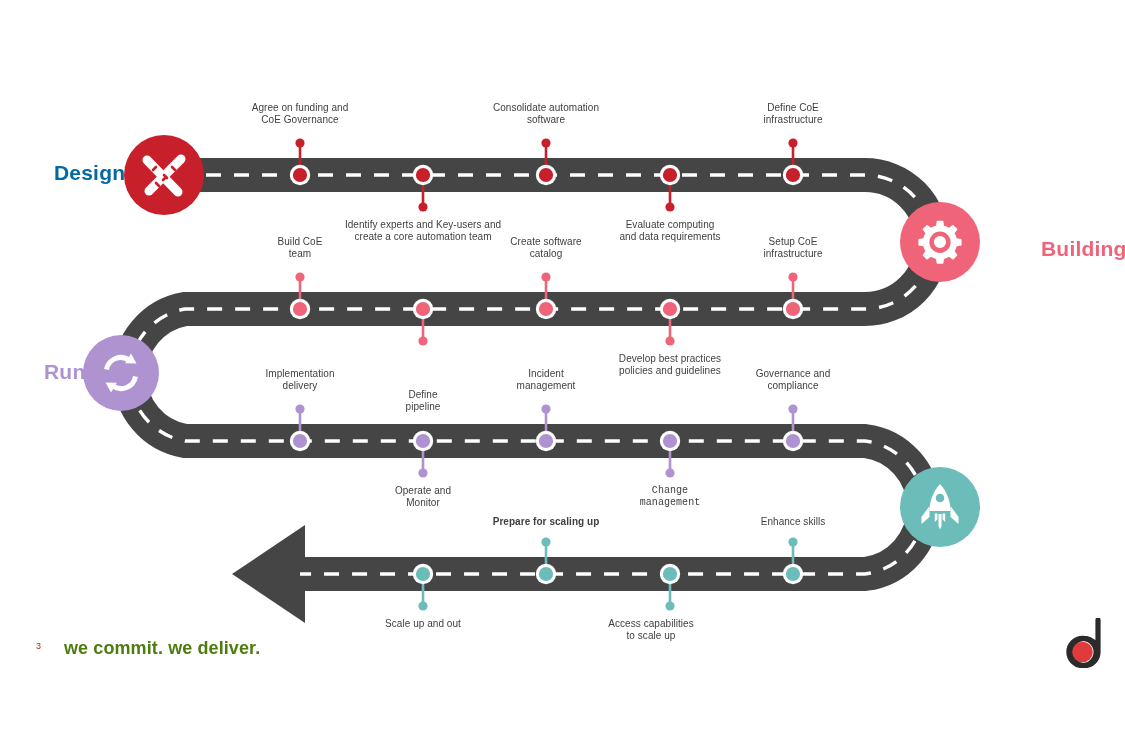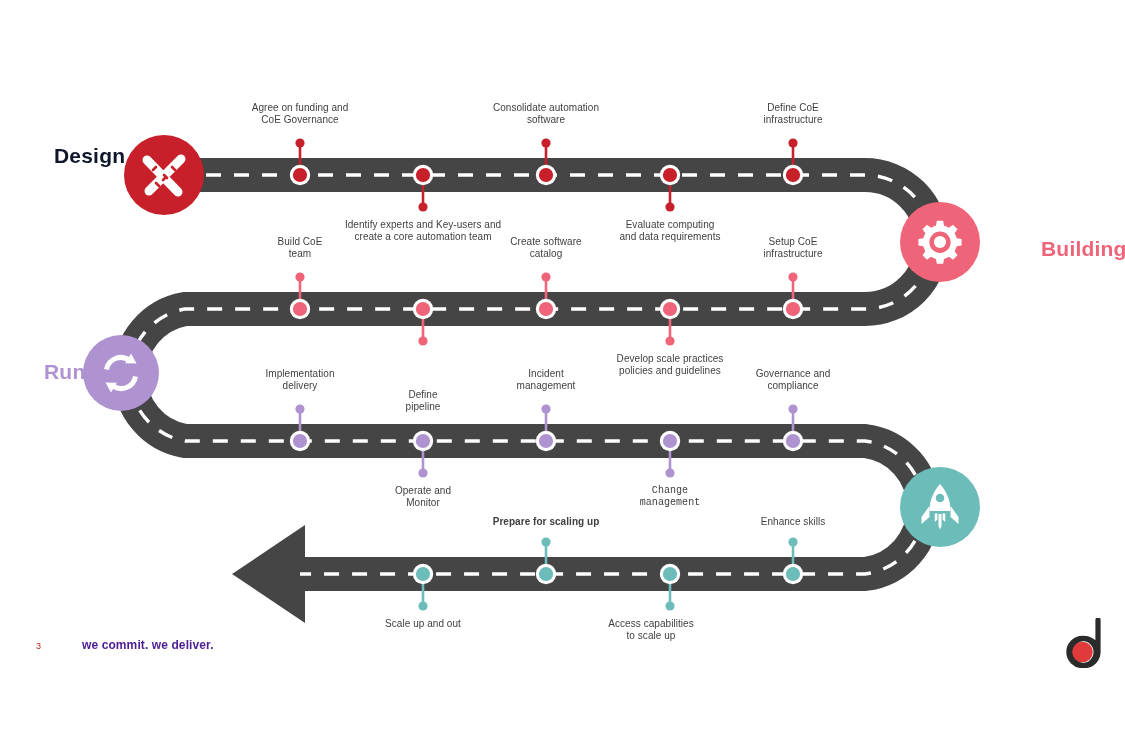--- a/index.html
+++ b/index.html
@@ -31,23 +31,22 @@
     white-space:pre-line;
     letter-spacing:.05px;
   }
 
   #footer-num{
     position:absolute;left:36px;top:641px;
     font-size:9px;color:#b02525;
   }
   #footer-tagline{
     position:absolute;left:64px;top:638px;
-    font-size:12px;font-weight:bold;color:#4c1d95;
+    font-size:18px;font-weight:bold;color:#4d7c0f;
     letter-spacing:.1px;
-    margin-left:18px;
   }
   #brand-logo{position:absolute;left:1062px;top:618px;width:48px;height:50px;}
 </style>
 </head>
 <body>
 
 <div id="stage">
 
   <svg id="roadmap-svg" viewBox="0 0 1125 750">
     <defs>
@@ -238,42 +237,42 @@
         <circle cx="0" cy="-9" r="4.3" fill="#6CBDBA"></circle>
         <path d="M -10.5 -1 L -18.5 10 L -18.5 17 L -10.5 10 Z"></path>
         <path d="M 10.5 -1 L 18.5 10 L 18.5 17 L 10.5 10 Z"></path>
         <path d="M -5.2 6.5 L -5.2 15 L -2.6 12.5 L -2.6 6.5 Z"></path>
         <path d="M 5.2 6.5 L 5.2 15 L 2.6 12.5 L 2.6 6.5 Z"></path>
         <path d="M -1.5 7 L 1.5 7 L 1.5 19 L 0 22.5 L -1.5 19 Z"></path>
       </g>
     </g>
   </svg>
 
-  <div class="stage-label lg" style="left:54px;top:144px;color:#0f172a;">Design</div>
+  <div class="stage-label lg" style="left:54px;top:161px;color:#0369a1;">Design</div>
   <div class="stage-label lg" style="left:1041px;top:229px;color:#EF6478;margin-top:8px;">Building</div>
   <div class="stage-label lg" style="left:44px;top:360px;color:#AE93D0;">Run</div>
 
   <div id="labels-layer">
       <div class="node-label" style="left: 160px; width: 280px; top: 102px;">Agree on funding and
 CoE Governance</div>
       <div class="node-label" style="left: 283px; width: 280px; top: 219px;">Identify experts and Key-users and
 create a core automation team</div>
       <div class="node-label" style="left: 406px; width: 280px; top: 102px;">Consolidate automation
 software</div>
       <div class="node-label" style="left: 530px; width: 280px; top: 219px;">Evaluate computing
 and data requirements</div>
       <div class="node-label" style="left: 653px; width: 280px; top: 102px;">Define CoE
 infrastructure</div>
       <div class="node-label" style="left: 160px; width: 280px; top: 236px;">Build CoE
 team</div>
       <div class="node-label" style="left: 283px; width: 280px; top: 353px; margin-top: 36px;">Define
 pipeline</div>
       <div class="node-label" style="left: 406px; width: 280px; top: 236px;">Create software
 catalog</div>
-      <div class="node-label" style="left: 530px; width: 280px; top: 353px;">Develop scale practices
+      <div class="node-label" style="left: 530px; width: 280px; top: 353px;">Develop best practices
 policies and guidelines</div>
       <div class="node-label" style="left: 653px; width: 280px; top: 236px;">Setup CoE
 infrastructure</div>
       <div class="node-label" style="left: 160px; width: 280px; top: 368px;">Implementation
 delivery</div>
       <div class="node-label" style="left: 283px; width: 280px; top: 485px;">Operate and
 Monitor</div>
       <div class="node-label" style="left: 406px; width: 280px; top: 368px; text-align: center;">Incident
 management</div>
       <div class="node-label" style="left: 530px; width: 280px; top: 485px; font-family: Liberation Mono, monospace;">Change

